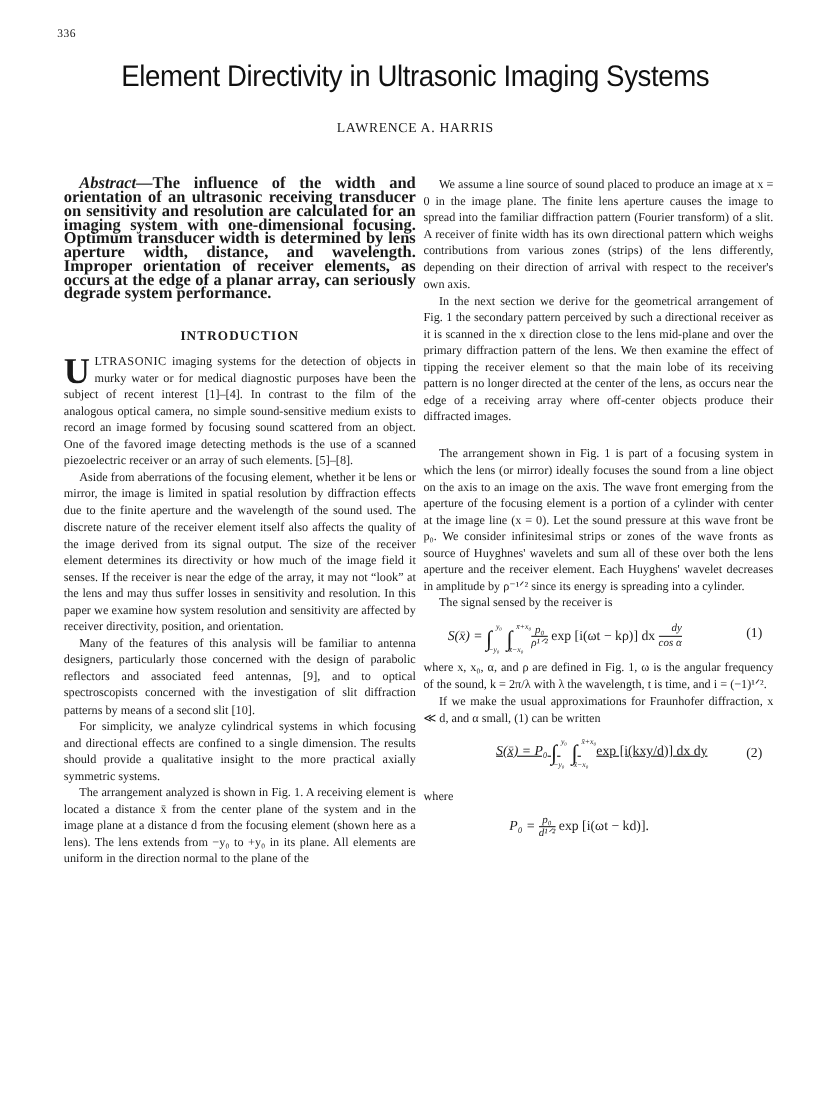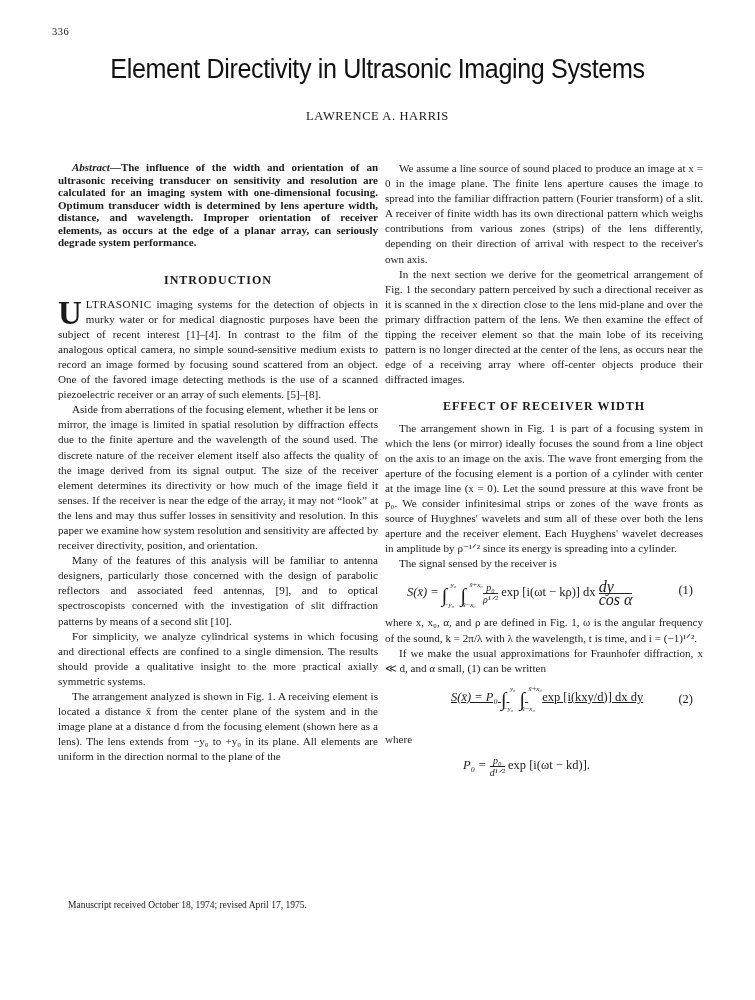--- a/index.html
+++ b/index.html
@@ -24,21 +24,21 @@
   .author {
     position: absolute; top: 109px; left: 0; width: 755px; text-align: center;
     font-size: 12.5px; letter-spacing: 0.6px;
   }
   .col {
     position: absolute; width: 320px; font-size: 11.1px; line-height: 15.1px;
     text-align: justify;
   }
   .col-left { left: 58px; top: 161px; }
   .col-right { left: 385px; top: 161px; width: 318px; }
-  .abstract { font-family: "Liberation Serif", serif; font-weight: bold; font-size: 11px; line-height: 12.5px; text-indent: 14px; margin: 0; }
+  .abstract { font-family: "Liberation Serif", serif; font-weight: bold; font-size: 15px; line-height: 12.5px; text-indent: 14px; margin: 0; }
   .abstract .lbl { font-style: italic; }
   .section-head { text-align: center; font-size: 12px; letter-spacing: 1px; margin: 0; font-weight: bold; }
   p { margin: 0; }
   .indent { text-indent: 14px; }
   .dropcap {
     float: left; font-size: 33px; line-height: 26px; font-weight: bold;
     margin: 3px 4px 0 0; padding: 0;
   }
   .smallcaps { letter-spacing: 0.5px; }
   .eq {
@@ -74,42 +74,40 @@
   <div style="height:9px"></div>
 
   <p><span class="dropcap">U</span><span class="smallcaps">LTRASONIC</span><span> imaging systems for the detection of objects in murky water or for medical diagnostic purposes have been the subject of recent interest [1]–[4]. In contrast to the film of the analogous optical camera, no simple sound-sensitive medium exists to record an image formed by focusing sound scattered from an object. One of the favored image detecting methods is the use of a scanned piezoelectric receiver or an array of such elements. [5]–[8].</span></p>
   <p class="indent">Aside from aberrations of the focusing element, whether it be lens or mirror, the image is limited in spatial resolution by diffraction effects due to the finite aperture and the wavelength of the sound used. The discrete nature of the receiver element itself also affects the quality of the image derived from its signal output. The size of the receiver element determines its directivity or how much of the image field it senses. If the receiver is near the edge of the array, it may not “look” at the lens and may thus suffer losses in sensitivity and resolution. In this paper we examine how system resolution and sensitivity are affected by receiver directivity, position, and orientation.</p>
   <p class="indent">Many of the features of this analysis will be familiar to antenna designers, particularly those concerned with the design of parabolic reflectors and associated feed antennas, [9], and to optical spectroscopists concerned with the investigation of slit diffraction patterns by means of a second slit [10].</p>
   <p class="indent">For simplicity, we analyze cylindrical systems in which focusing and directional effects are confined to a single dimension. The results should provide a qualitative insight to the more practical axially symmetric systems.</p>
   <p class="indent">The arrangement analyzed is shown in Fig. 1. A receiving element is located a distance x̄ from the center plane of the system and in the image plane at a distance d from the focusing element (shown here as a lens). The lens extends from −y₀ to +y₀ in its plane. All elements are uniform in the direction normal to the plane of the</p>
 </div>
 
 <div class="footnote">
-  <p>Manuscript received October 18, 1974; revised April 17, 1975.</p>
 </div>
 
 <div class="col col-right">
   <p class="indent">We assume a line source of sound placed to produce an image at x = 0 in the image plane. The finite lens aperture causes the image to spread into the familiar diffraction pattern (Fourier transform) of a slit. A receiver of finite width has its own directional pattern which weighs contributions from various zones (strips) of the lens differently, depending on their direction of arrival with respect to the receiver's own axis.</p>
   <p class="indent">In the next section we derive for the geometrical arrangement of Fig. 1 the secondary pattern perceived by such a directional receiver as it is scanned in the x direction close to the lens mid-plane and over the primary diffraction pattern of the lens. We then examine the effect of tipping the receiver element so that the main lobe of its receiving pattern is no longer directed at the center of the lens, as occurs near the edge of a receiving array where off-center objects produce their diffracted images.</p>
 
   <div style="height:12px"></div>
-  <p class="section-head">EFFECT OF RECEIVER WIDTH</p>
   <div style="height:6px"></div>
 
   <p class="indent">The arrangement shown in Fig. 1 is part of a focusing system in which the lens (or mirror) ideally focuses the sound from a line object on the axis to an image on the axis. The wave front emerging from the aperture of the focusing element is a portion of a cylinder with center at the image line (x = 0). Let the sound pressure at this wave front be p₀. We consider infinitesimal strips or zones of the wave fronts as source of Huyghnes' wavelets and sum all of these over both the lens aperture and the receiver element. Each Huyghens' wavelet decreases in amplitude by ρ⁻¹ᐟ² since its energy is spreading into a cylinder.</p>
   <p class="indent">The signal sensed by the receiver is</p>
 
   <div class="eq">
     <span class="body" style="left:22px;">
       <span>S(x̄) =</span>
       <span class="lim"><span class="int">∫</span><sup style="position:absolute;top:-8px;left:9px;">y₀</sup><sub style="position:absolute;bottom:-10px;left:2px;">−y₀</sub></span>
       <span class="lim" style="margin-left:10px"><span class="int">∫</span><sup style="position:absolute;top:-8px;left:9px;">x̄+x₀</sup><sub style="position:absolute;bottom:-10px;left:2px;">x̄−x₀</sub></span>
       <span style="display:inline-block;text-align:center;vertical-align:middle;font-size:10px;line-height:11px;margin-left:14px;"><span style="display:block;border-bottom:1px solid #222;">p₀</span><span style="display:block;">ρ¹ᐟ²</span></span>
       <span style="font-style:normal;">exp [i(ωt − kρ)] dx</span>
-      <span style="display:inline-block;text-align:left;vertical-align:middle;font-size:16px;line-height:12px;"><span style="display:block;border-bottom:1px solid #222;">dy</span><span style="display:block;">cos α</span></span>
+      <span style="display:inline-block;text-align:right;vertical-align:middle;font-size:10px;line-height:12px;"><span style="display:block;border-bottom:1px solid #222;">dy</span><span style="display:block;">cos α</span></span>
     </span>
     <span class="num">(1)</span>
   </div>
 
   <p>where x, x₀, α, and ρ are defined in Fig. 1, ω is the angular frequency of the sound, k = 2π/λ with λ the wavelength, t is time, and i = (−1)¹ᐟ².</p>
   <p class="indent">If we make the usual approximations for Fraunhofer diffraction, x ≪ d, and α small, (1) can be written</p>
 
   <div class="eq" style="height:52px">
     <span class="body" style="left:66px;top:14px;text-decoration:underline;">
       <span>S(x̄) = P₀</span>

